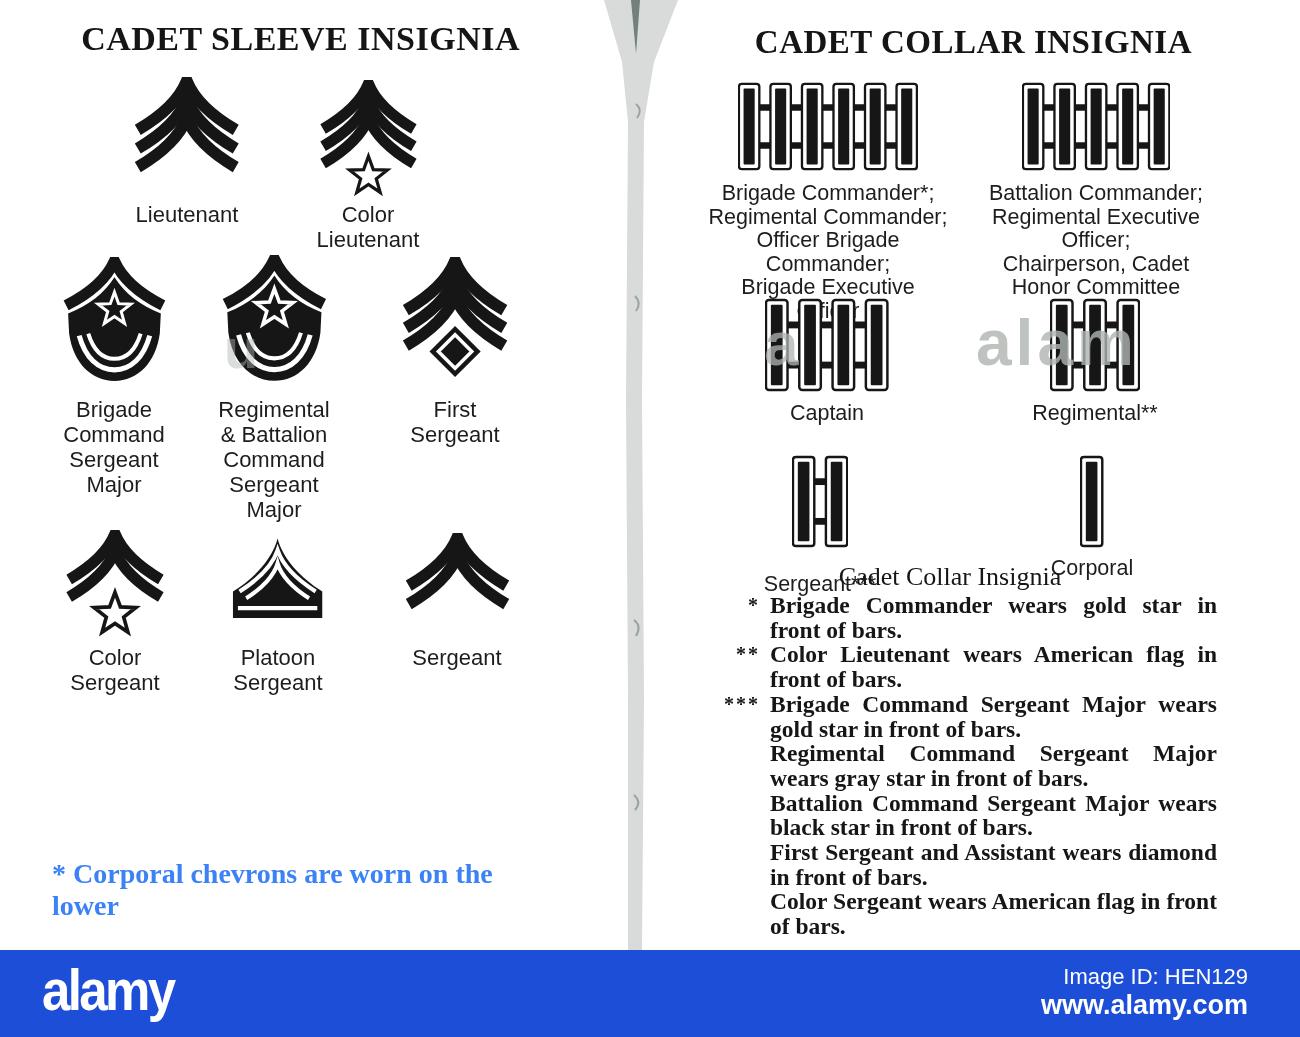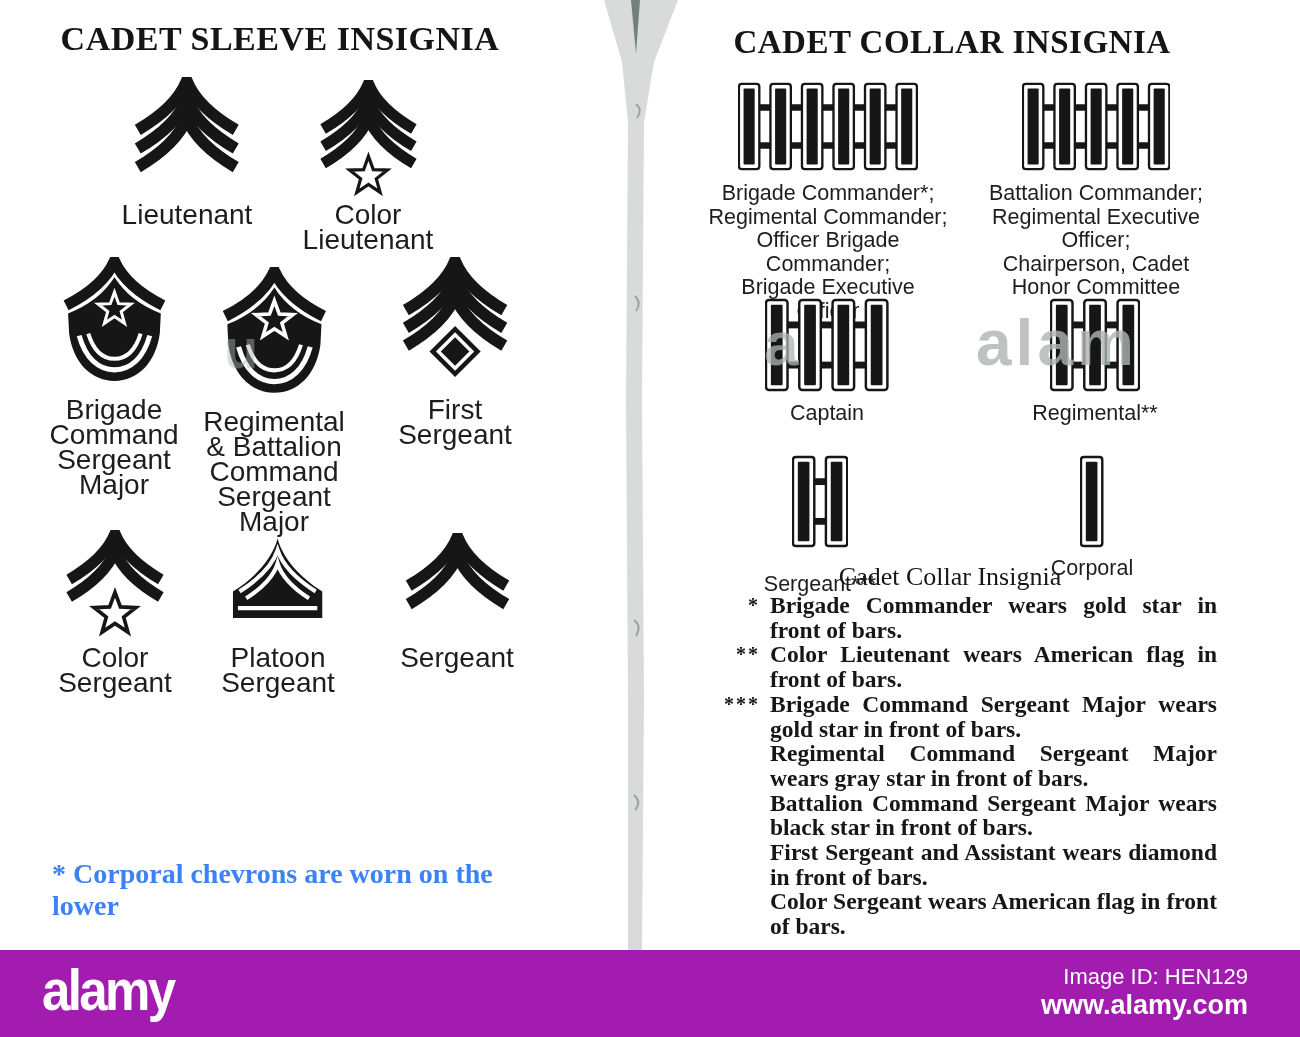--- a/index.html
+++ b/index.html
@@ -1,44 +1,44 @@
 <!DOCTYPE html>
 <html><head>
 <meta charset="utf-8">
 <style>
   html,body{margin:0;padding:0;background:#ffffff;}
   #canvas{position:relative;width:1300px;height:1037px;background:#ffffff;overflow:hidden;
           font-family:"Liberation Serif",serif;}
   .ptitle{position:absolute;font-family:"Liberation Serif",serif;font-weight:700;color:#151515;
-          text-align:center;letter-spacing:.5px;}
+          text-align:right;letter-spacing:.5px;}
   #left-title{left:40px;top:20px;width:480px;font-size:34px;}
   #right-title{left:712px;top:24px;width:480px;font-size:33px;}
   .cell{position:absolute;display:flex;flex-direction:column;align-items:center;}
   .art{display:flex;justify-content:center;align-items:flex-start;}
   .art svg{display:block;}
-  .cell .label{font-family:"Liberation Sans",sans-serif;font-size:28px;line-height:25px;
+  .cell .label{font-family:"Liberation Sans",sans-serif;font-size:22px;line-height:25px;
                color:#1d1d1d;text-align:center;}
   .rcell .label{font-size:21.5px;line-height:23.5px;}
   .bars svg{height:100%;width:auto;display:block;}
   #left-footnote{position:absolute;left:52px;top:858px;width:500px;color:#3b82f6;
                  font-family:"Liberation Serif",serif;font-weight:700;font-size:28px;line-height:32px;}
   #notes-heading{position:absolute;left:700px;top:562px;width:500px;text-align:center;
                  font-size:26px;color:#161616;}
   #notes{position:absolute;left:702px;top:593px;width:520px;font-size:23.5px;line-height:24.7px;color:#161616;}
   .note{display:flex;}
   .nmark{flex:0 0 58px;text-align:right;padding-right:10px;font-weight:700;font-size:20px;
          letter-spacing:2px;line-height:24.7px;}
   .ntext{flex:0 0 447px;text-align:justify;font-weight:bold;}
   #gutter{position:absolute;left:598px;top:0;width:84px;height:950px;}
   .watermark{position:absolute;font-family:"Liberation Sans",sans-serif;font-weight:700;
              color:#aeb5b1;opacity:.8;z-index:5;pointer-events:none;}
   #wm-1{left:224px;top:316px;font-size:56px;opacity:.45;}
   #wm-2{left:764px;top:308px;font-size:62px;opacity:.75;}
   #wm-3{left:976px;top:306px;font-size:64px;letter-spacing:4px;opacity:.8;}
-  #footer{position:absolute;left:0;top:950px;width:1300px;height:87px;background:#a21caf;}
+  #footer{position:absolute;left:0;top:950px;width:1300px;height:87px;background:#1d4ed8;}
   #footer-logo{position:absolute;left:42px;top:6px;color:#fff;font-family:"Liberation Sans",sans-serif;
                font-weight:700;font-size:58px;letter-spacing:-3px;transform:scaleX(.88);transform-origin:left;}
   #footer-right{position:absolute;right:52px;top:14px;text-align:right;color:#fff;
                 font-family:"Liberation Sans",sans-serif;}
   #footer-id{font-size:22px;line-height:26px;}
   #footer-url{font-size:27px;line-height:30px;font-weight:700;}
 </style>
 </head>
 <body>
 
@@ -87,21 +87,21 @@
       </svg>
     </div>
     <div class="label">
         <div>Brigade</div>
         <div>Command</div>
         <div>Sergeant</div>
         <div>Major</div>
       </div>
   </div>
 
-  <div class="cell" style="left:199px;top:267px;width:150px">
+  <div class="cell" style="left:199px;top:255px;width:150px">
     <div class="art" style="height:142px">
       <svg viewBox="0 0 120 130" style="height:133px">
         <path d="M12,48 C36,36 52,22 60,4 C68,22 84,36 108,48" fill="none" stroke="#161616" stroke-width="11"></path>
         <path d="M14,56 C34,48 50,36 60,20 C70,36 86,48 106,56 L105,76 C101,105 83,123 60,123 C37,123 19,105 15,76 Z" fill="#161616"></path>
         <path d="M60,33 L64.8,46 L78.2,46.6 L67.4,54.9 L71.2,67.8 L60,60.4 L48.8,67.8 L52.6,54.9 L41.8,46.6 L55.2,46 Z" fill="none" stroke="#fff" stroke-width="3.5"></path>
         <path d="M25,78 C31,100 44,112 60,112 C76,112 89,100 95,78" fill="none" stroke="#fff" stroke-width="5"></path>
         <path d="M34,76 C39,92 48,101 60,101 C72,101 81,92 86,76" fill="none" stroke="#fff" stroke-width="4"></path>
       </svg>
     </div>
     <div class="label">

